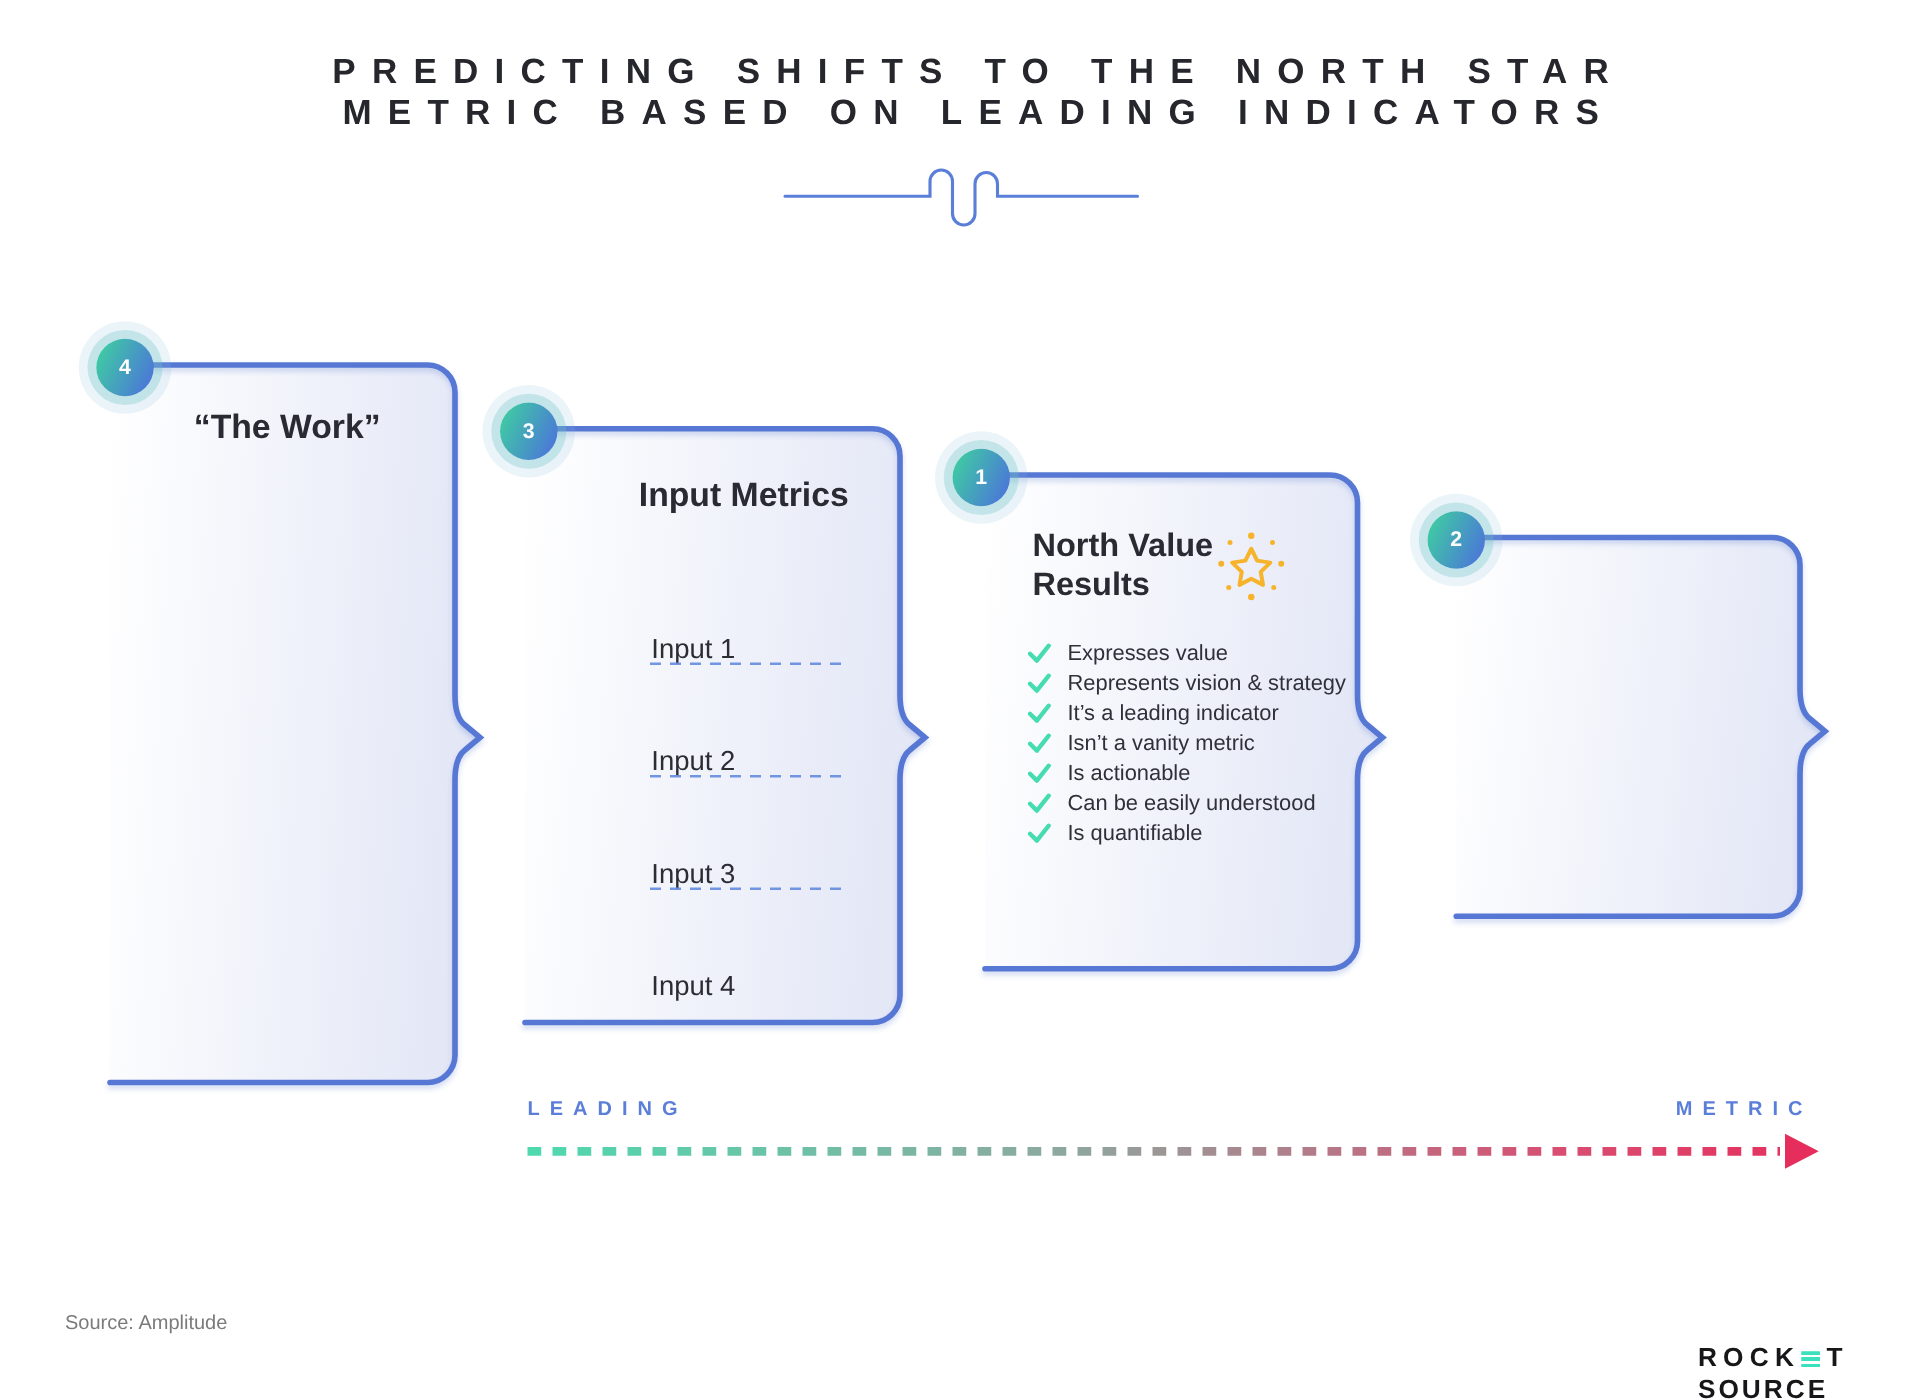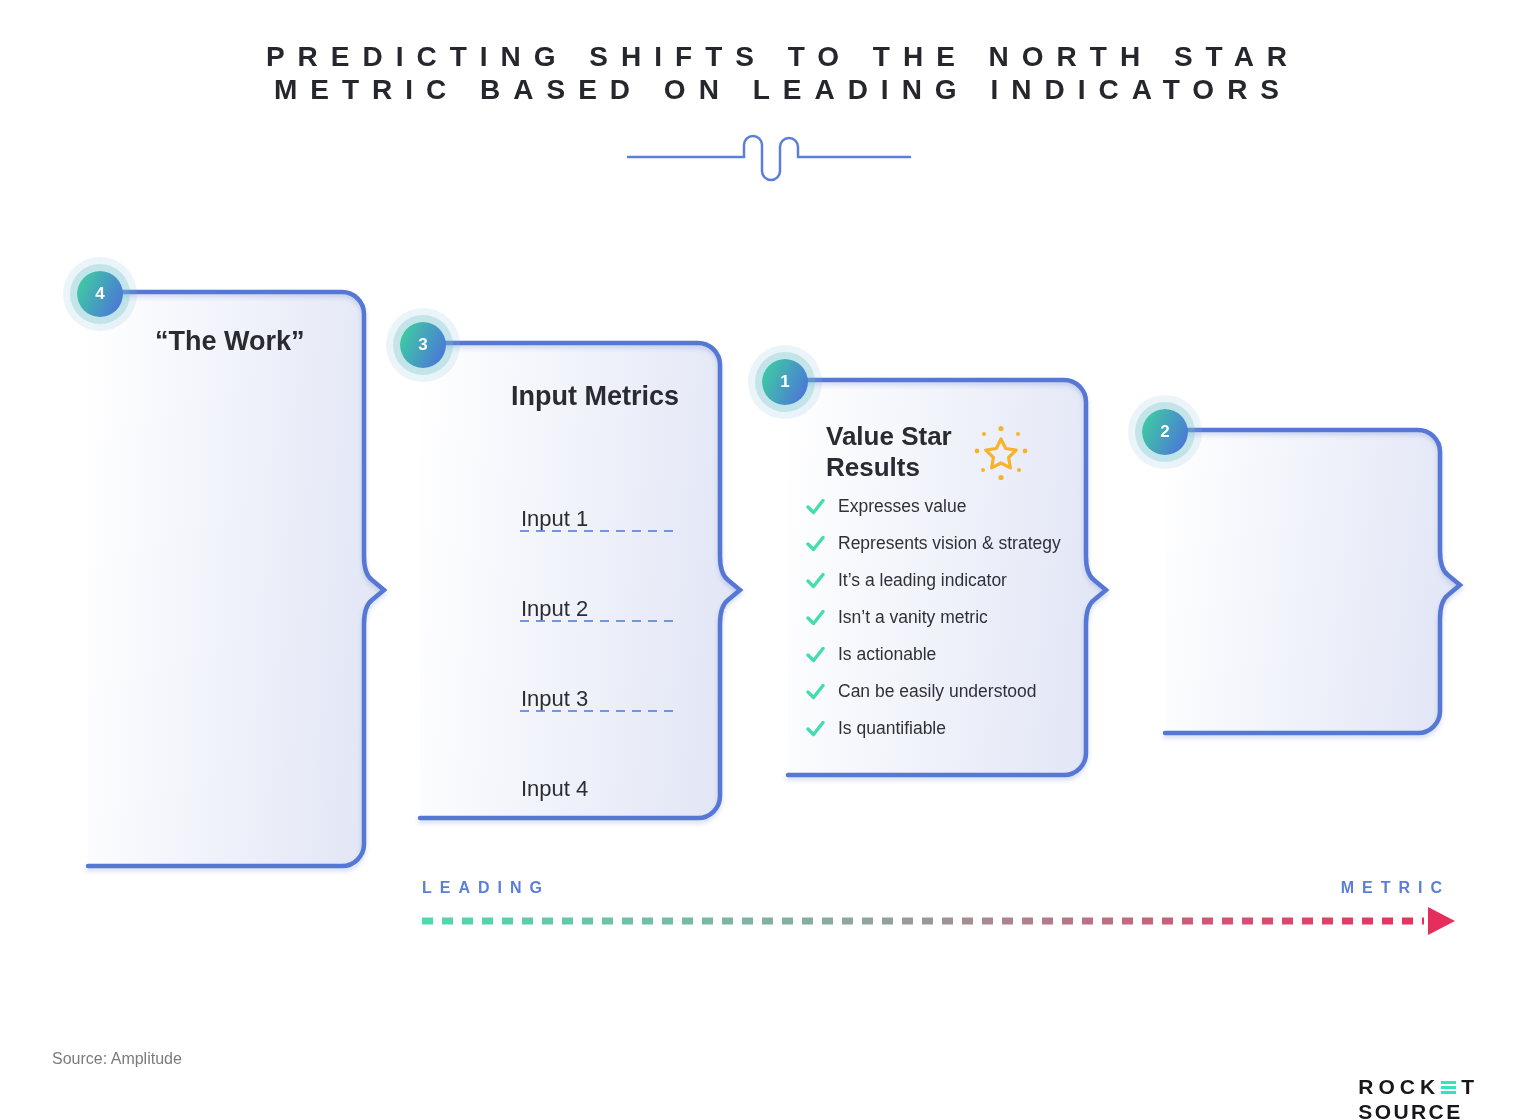--- a/index.html
+++ b/index.html
@@ -35,21 +35,21 @@
 
   .input-item{position:absolute;left:521px;font-size:22px;font-weight:500;color:#2c2c34;z-index:2;margin-top:34px;}
   .i1{top:472px;} .i2{top:562px;} .i3{top:652px;} .i4{top:742px;}
   .input-sep{position:absolute;left:520px;width:153px;height:2px;z-index:2;opacity:.9;
     background:repeating-linear-gradient(90deg,#638be0 0 9px,transparent 9px 16px);}
   .s1{top:530px;} .s2{top:620px;} .s3{top:710px;}
 
   .star{position:absolute;left:972px;top:424px;z-index:2;}
 
   .checklist{position:absolute;left:806px;top:494px;z-index:2;
-    display:flex;flex-direction:column;gap:13px;list-style:none;margin:0;padding:0;}
+    display:flex;flex-direction:column;list-style:none;margin:16px;padding:0;}
   .check-item{display:flex;align-items:center;gap:13px;}
   .check-item span.txt{font-size:17.5px;font-weight:500;color:#30303a;line-height:24px;}
   .check-item .ic{flex:none;display:flex;align-items:center;}
 
   
   .axis-label{position:absolute;top:879px;font-size:16px;font-weight:600;
     letter-spacing:8px;color:#5b7fd9;z-index:2;}
   .leading{left:422px;}
   .lagging{right:86px;}
 
@@ -128,21 +128,21 @@
   <div class="panel-title t-inputs">Input Metrics</div>
   <div class="input-item i1">Input 1</div>
   <div class="input-sep s1"></div>
   <div class="input-item i2">Input 2</div>
   <div class="input-sep s2"></div>
   <div class="input-item i3">Input 3</div>
   <div class="input-sep s3"></div>
   <div class="input-item i4">Input 4</div>
 
   <div class="panel-title t-northstar">
-    <div>Value Star</div>
+    <div>North Value</div>
     <div>Results</div>
   </div>
   <svg class="star" width="58" height="58" viewBox="0 0 58 58" aria-hidden="true">
     <path d="M29,15 L33.7,24.5 L44.2,26.1 L36.6,33.5 L38.4,43.9 L29,39 L19.6,43.9 L21.4,33.5 L13.8,26.1 L24.3,24.5 Z" fill="none" stroke="#f6b42c" stroke-width="3.2" stroke-linejoin="round"></path>
     <circle cx="29" cy="4.5" r="2.6" fill="#f6b42c"></circle>
     <circle cx="46" cy="10" r="2" fill="#f6b42c"></circle>
     <circle cx="53" cy="27" r="2.4" fill="#f6b42c"></circle>
     <circle cx="47" cy="46" r="2" fill="#f6b42c"></circle>
     <circle cx="29" cy="53.5" r="2.6" fill="#f6b42c"></circle>
     <circle cx="11" cy="46" r="2" fill="#f6b42c"></circle>

